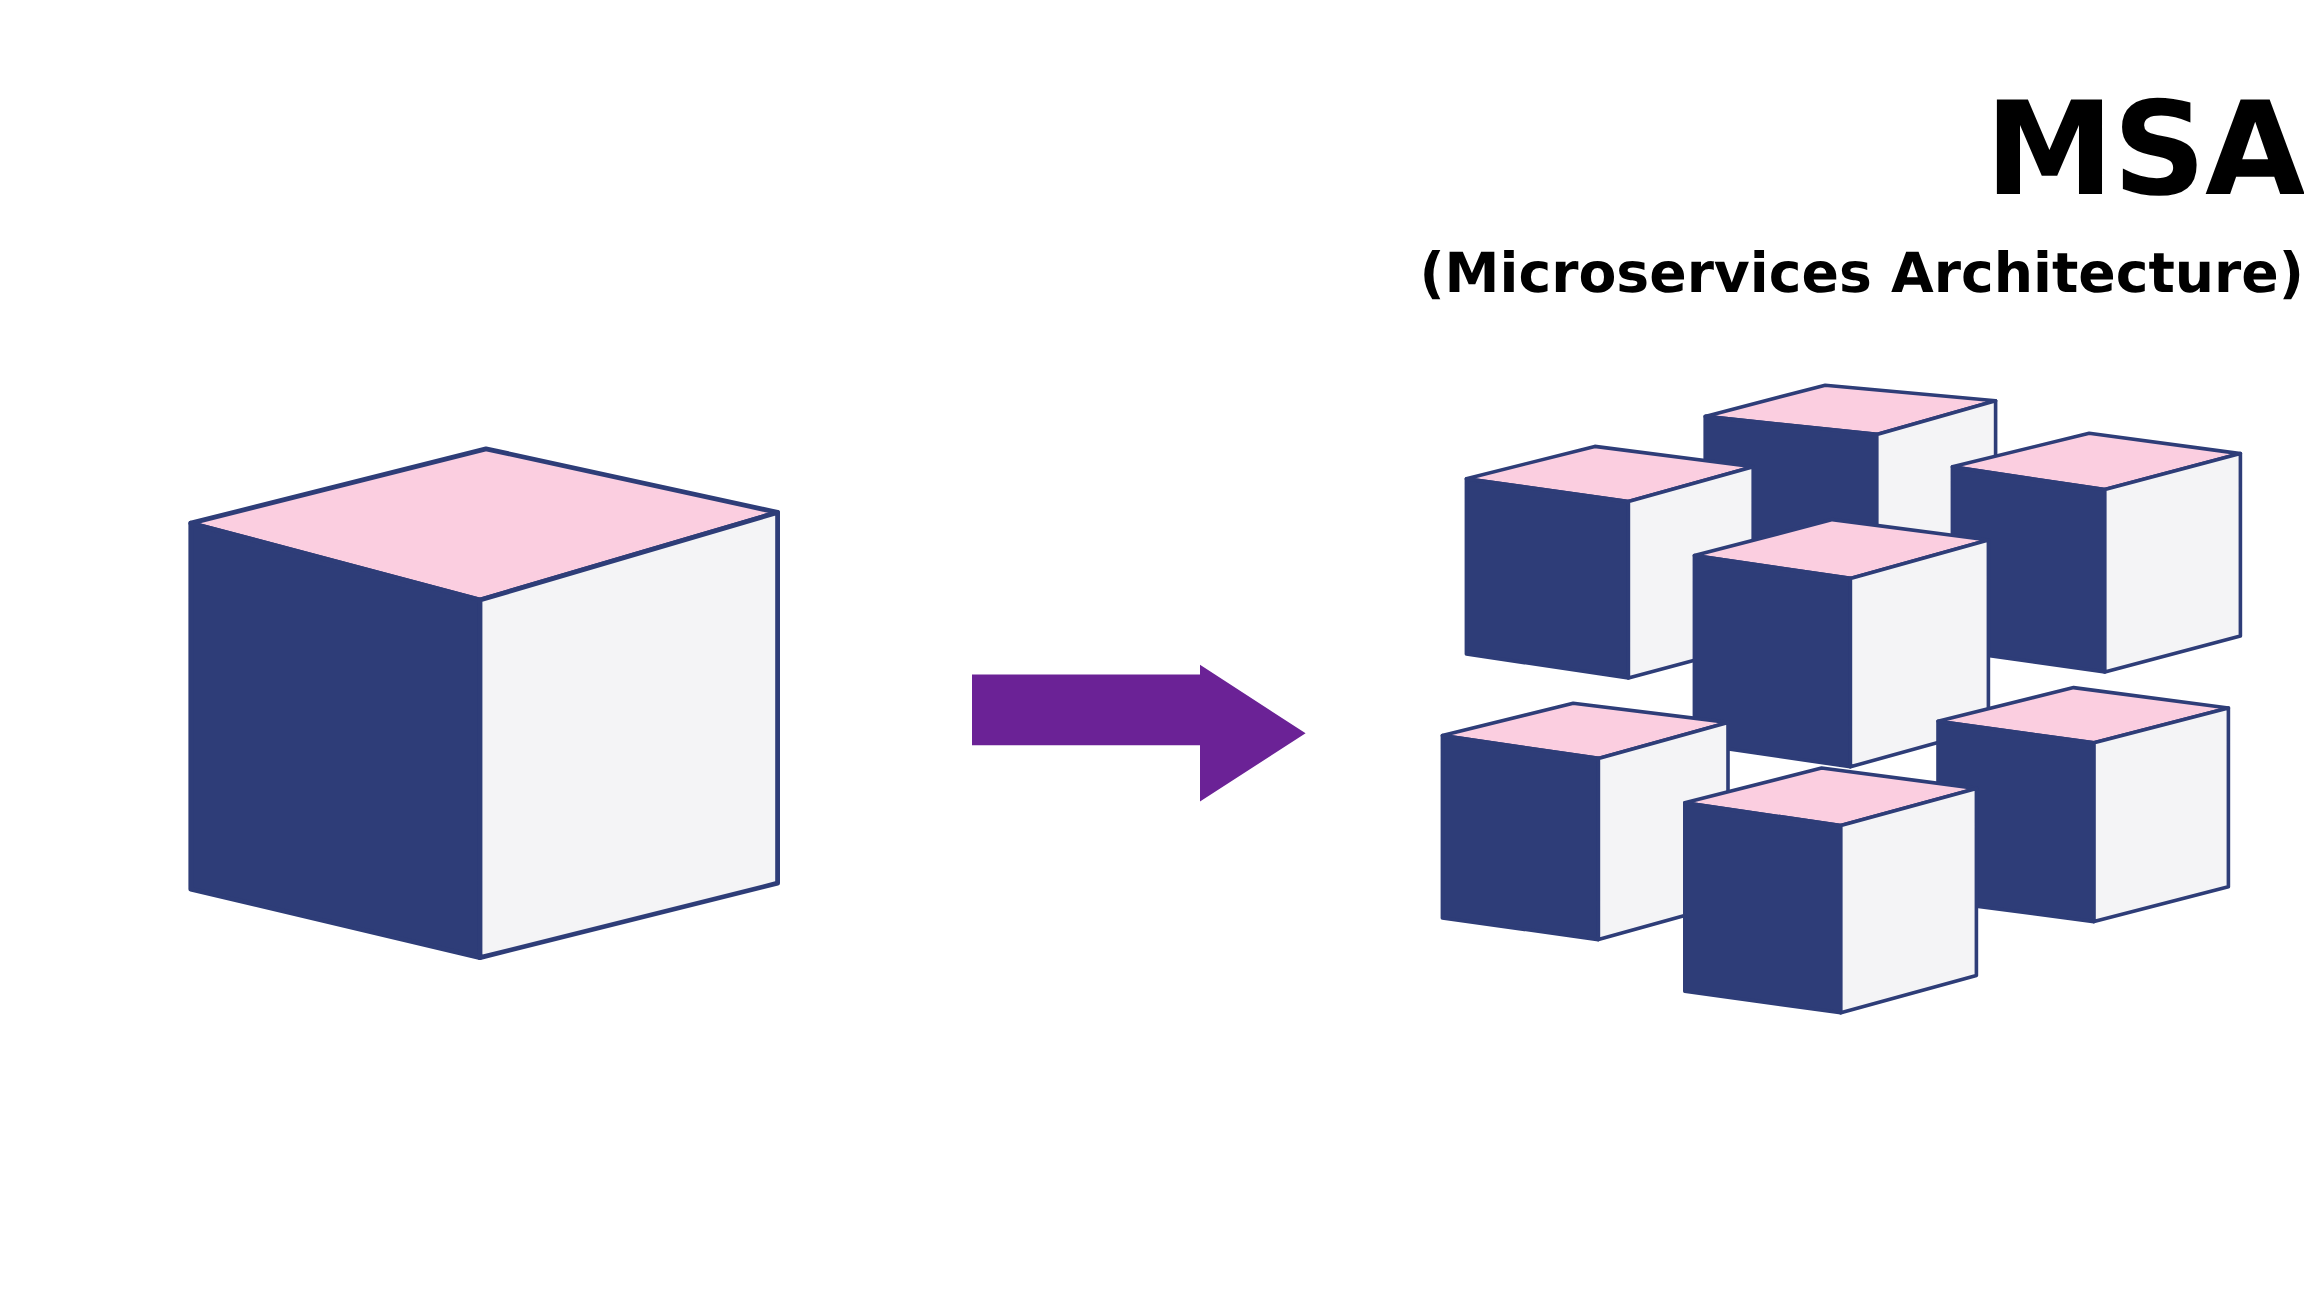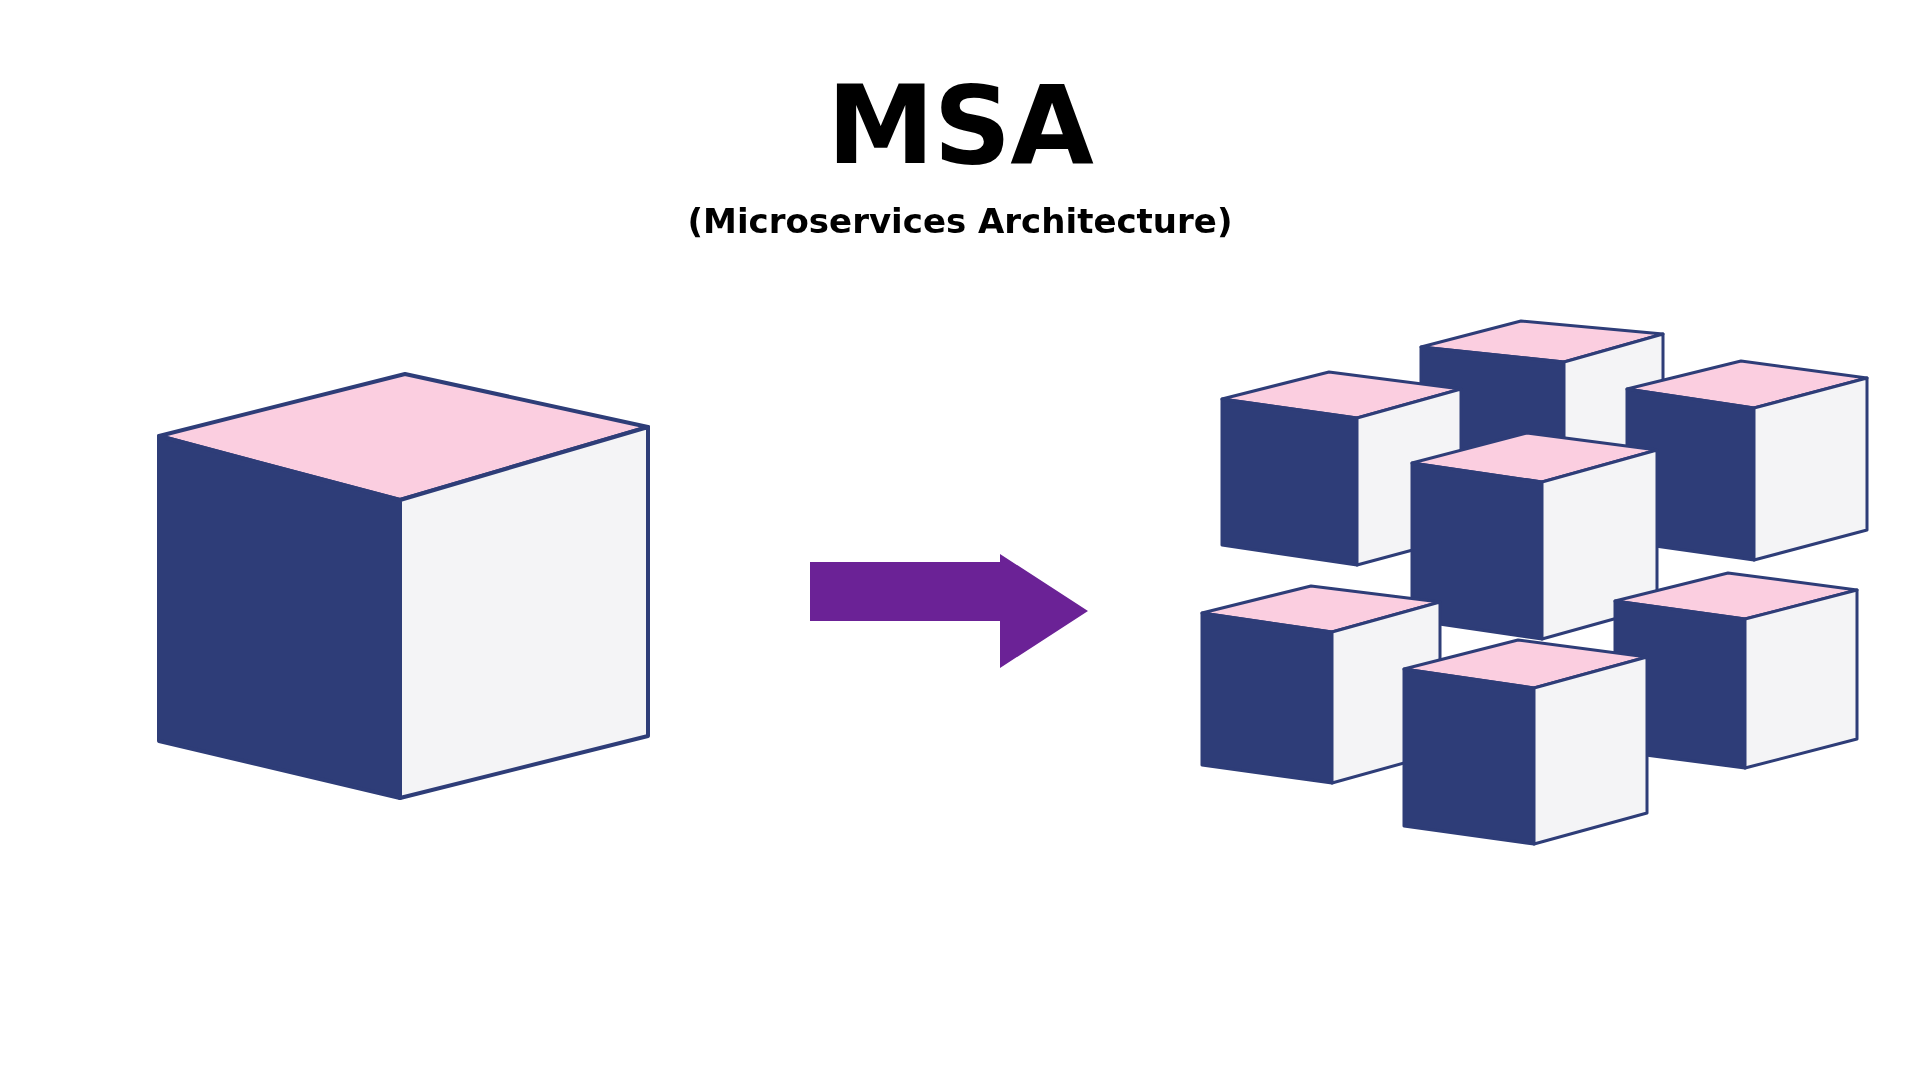--- a/index.html
+++ b/index.html
@@ -19,37 +19,37 @@
     height: 1080px;
     background: #ffffff;
   }
 
   
   #heading {
     position: absolute;
     left: 0;
     top: 72px;
     width: 1920px;
-    text-align: center;
+    text-align: right;
     user-select: none;
   }
   #title {
     font-family: "DejaVu Sans", sans-serif;
     font-weight: 700;
     font-size: 108px;
     line-height: 1.0;
     letter-spacing: -1px;
     color: #000000;
     margin: 0;
     padding: 0;
   }
   #subtitle {
     font-family: "DejaVu Sans", sans-serif;
     font-weight: 700;
-    font-size: 34px;
+    font-size: 46px;
     line-height: 1.0;
     color: #000000;
     margin: 0;
     padding-top: 24px;
   }
 
   
   #artwork {
     position: absolute;
     left: 0;

